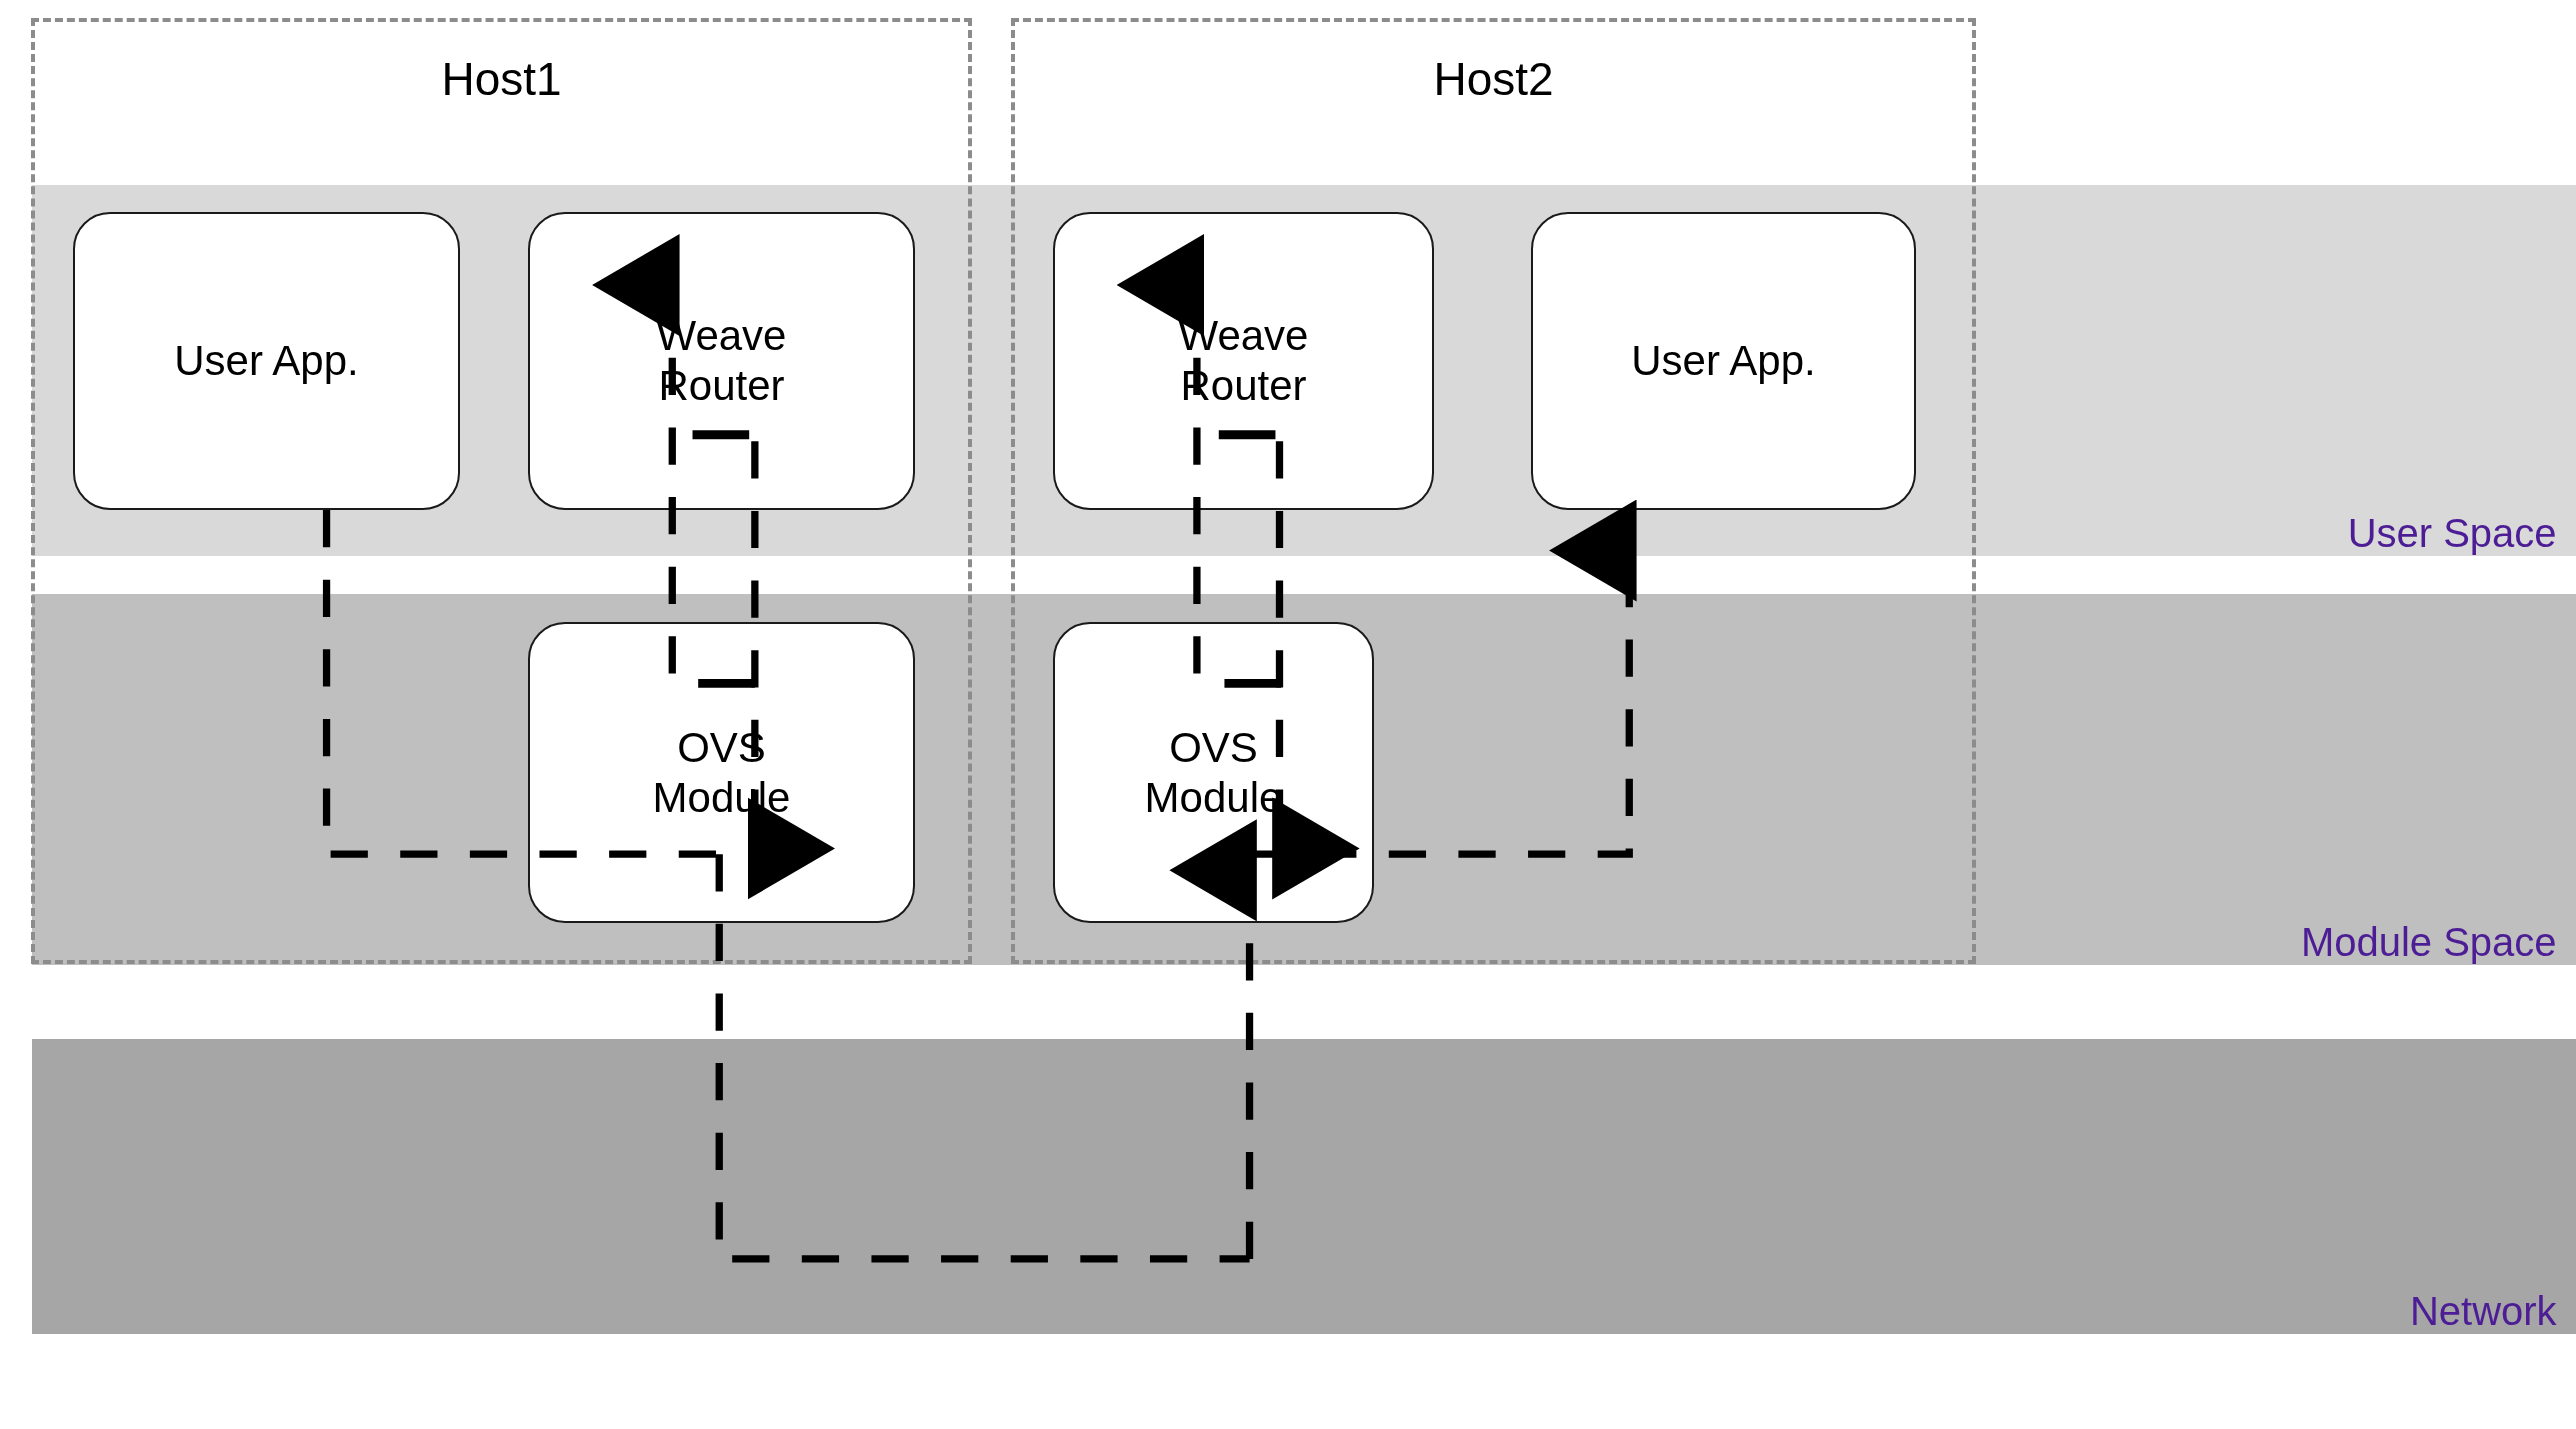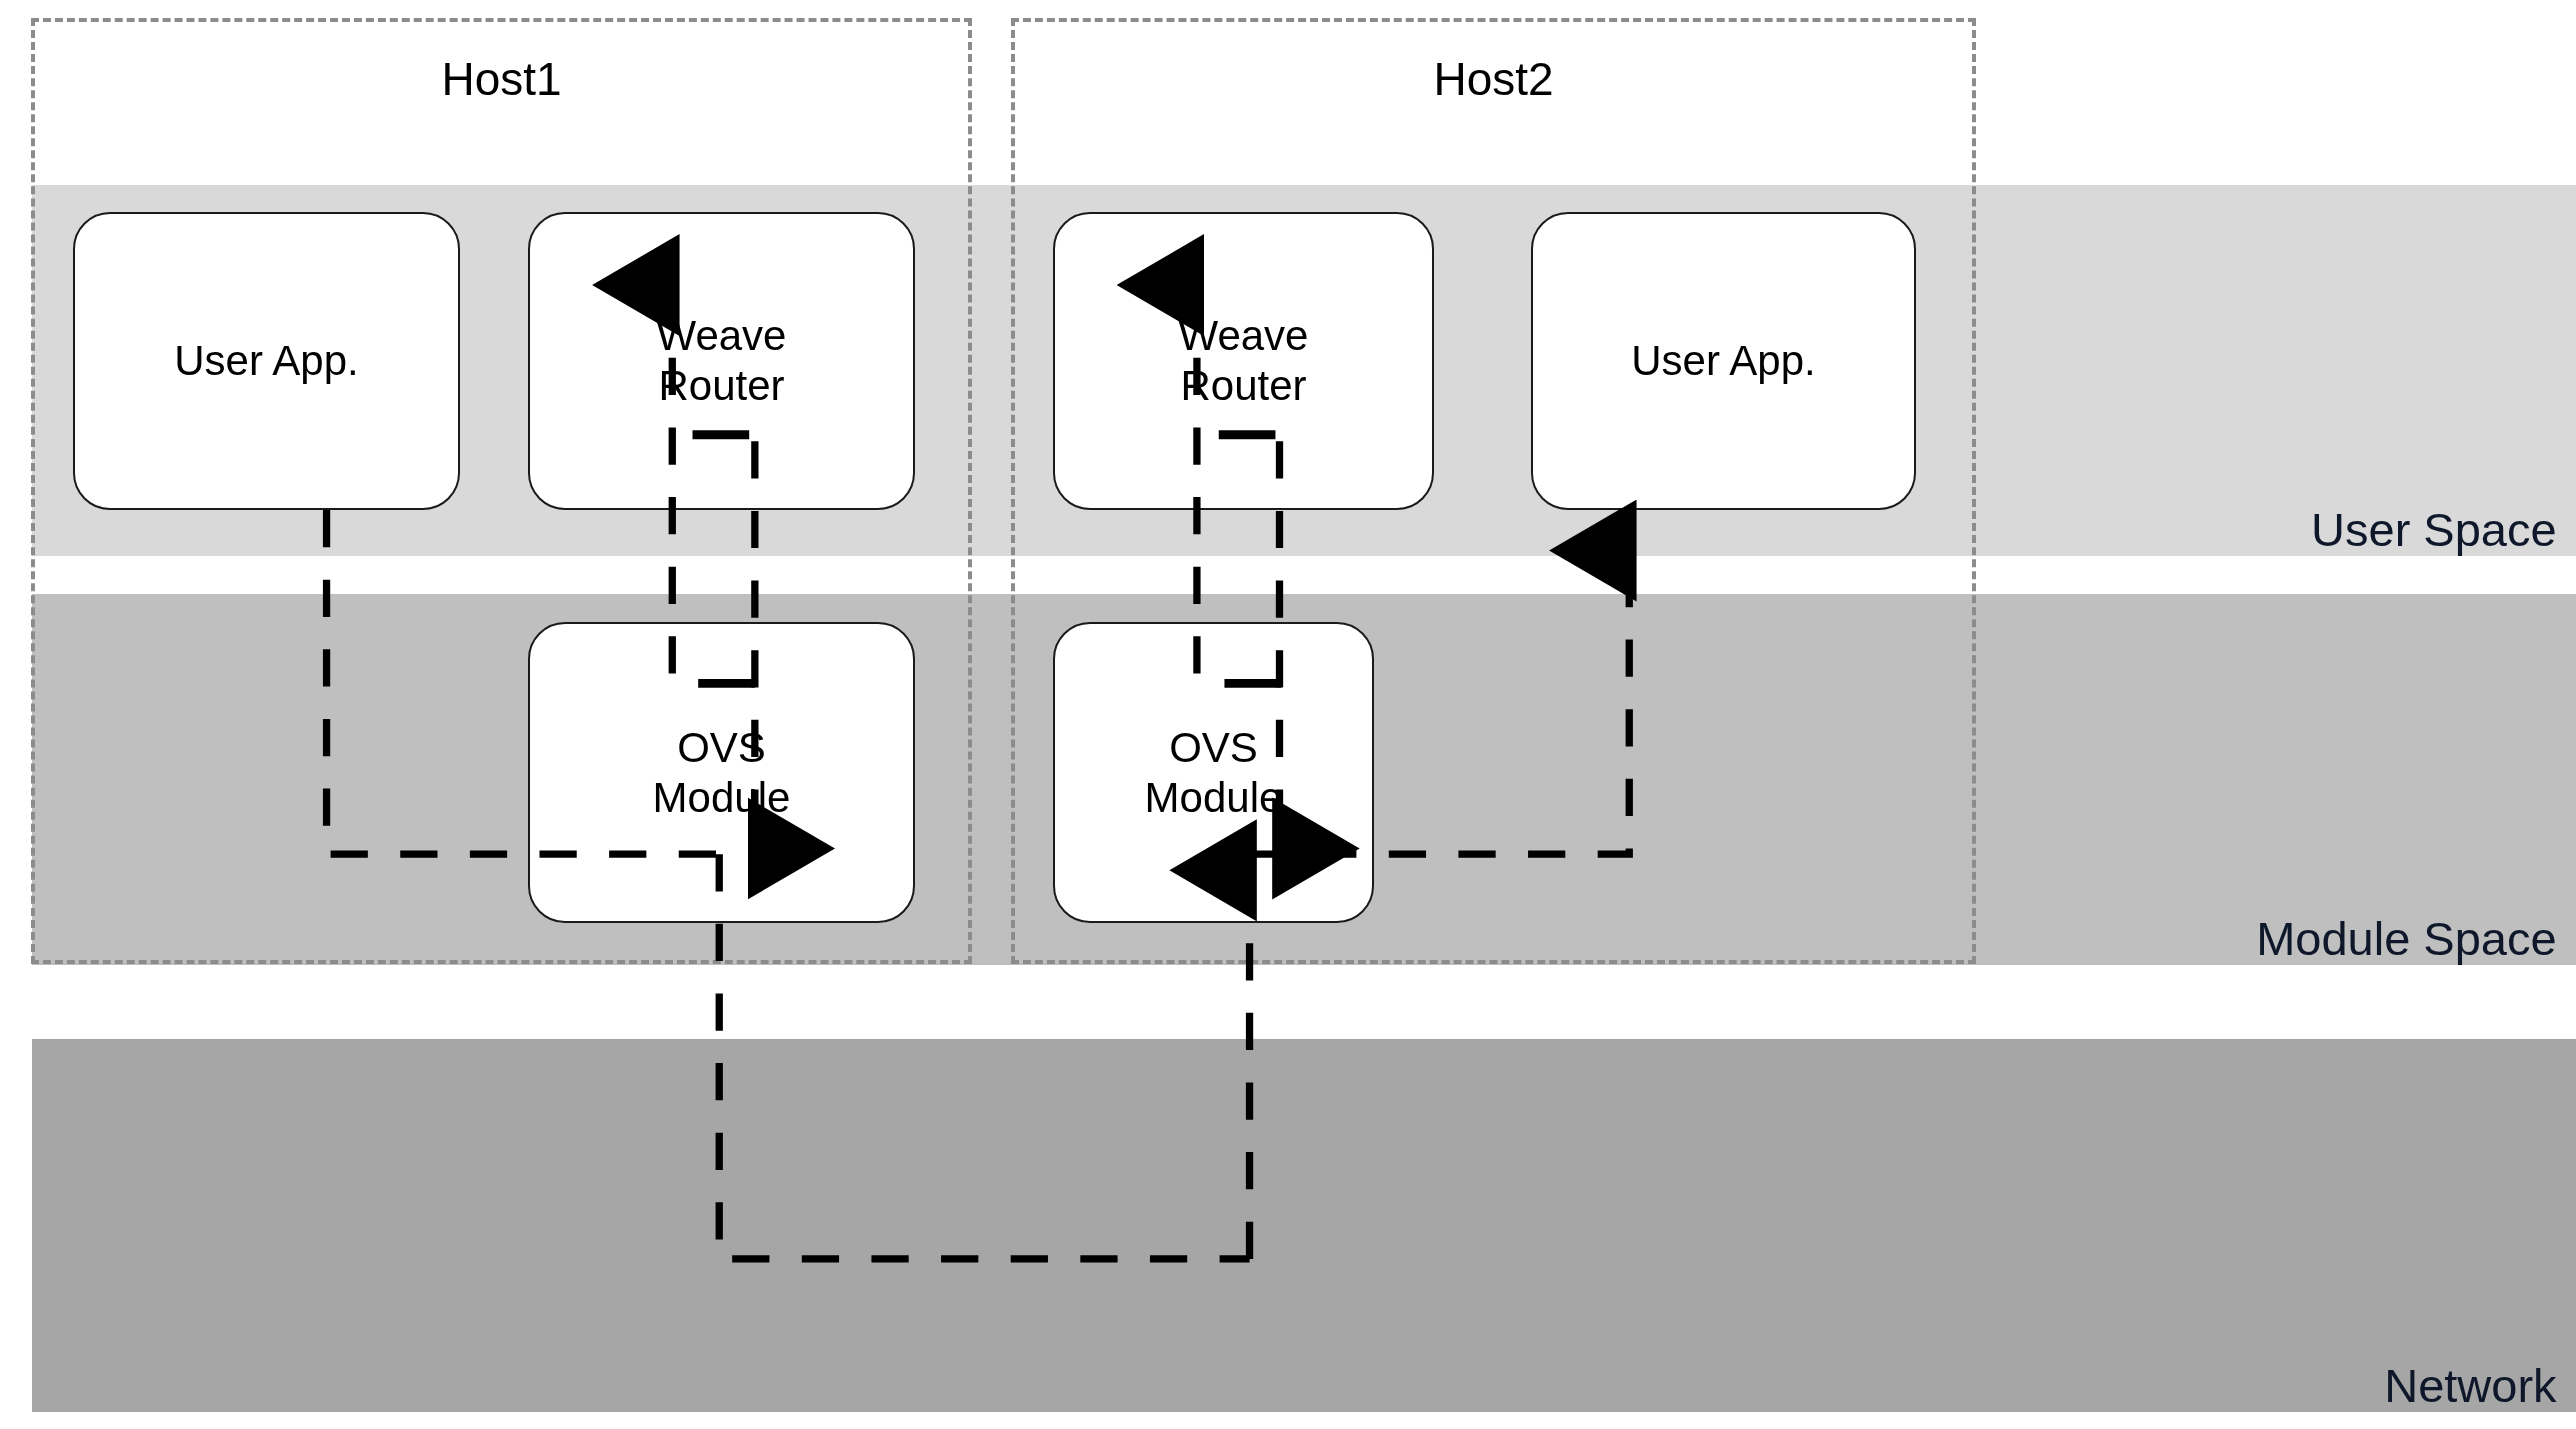--- a/index.html
+++ b/index.html
@@ -17,28 +17,28 @@
   }
   
   .band {
     position: absolute;
     box-sizing: border-box;
   }
   .band-label {
     position: absolute;
     right: 19.4px;
     bottom: 3.2px;
-    font-size: 47px;
-    color: #0f172a;
+    font-size: 40px;
+    color: #4c1d95;
     white-space: nowrap;
     line-height: 1;
   }
   .band-user   { left: 32px;  top: 185px;  width: 2544px; height: 371px; background: #d9d9d9; }
   .band-kernel { left: 32px;  top: 594px;  width: 2544px; height: 371px; background: #bfbfbf; }
-  .band-net    { left: 32px;  top: 1039px; width: 2544px; height: 373px; background: #a6a6a6; }
+  .band-net    { left: 32px;  top: 1039px; width: 2544px; height: 295px; background: #a6a6a6; }
 
   
   .host {
     position: absolute;
     box-sizing: border-box;
     border: 4.9px dashed #8c8c8c;
     background: transparent;
   }
   .host-title {
     position: absolute;

